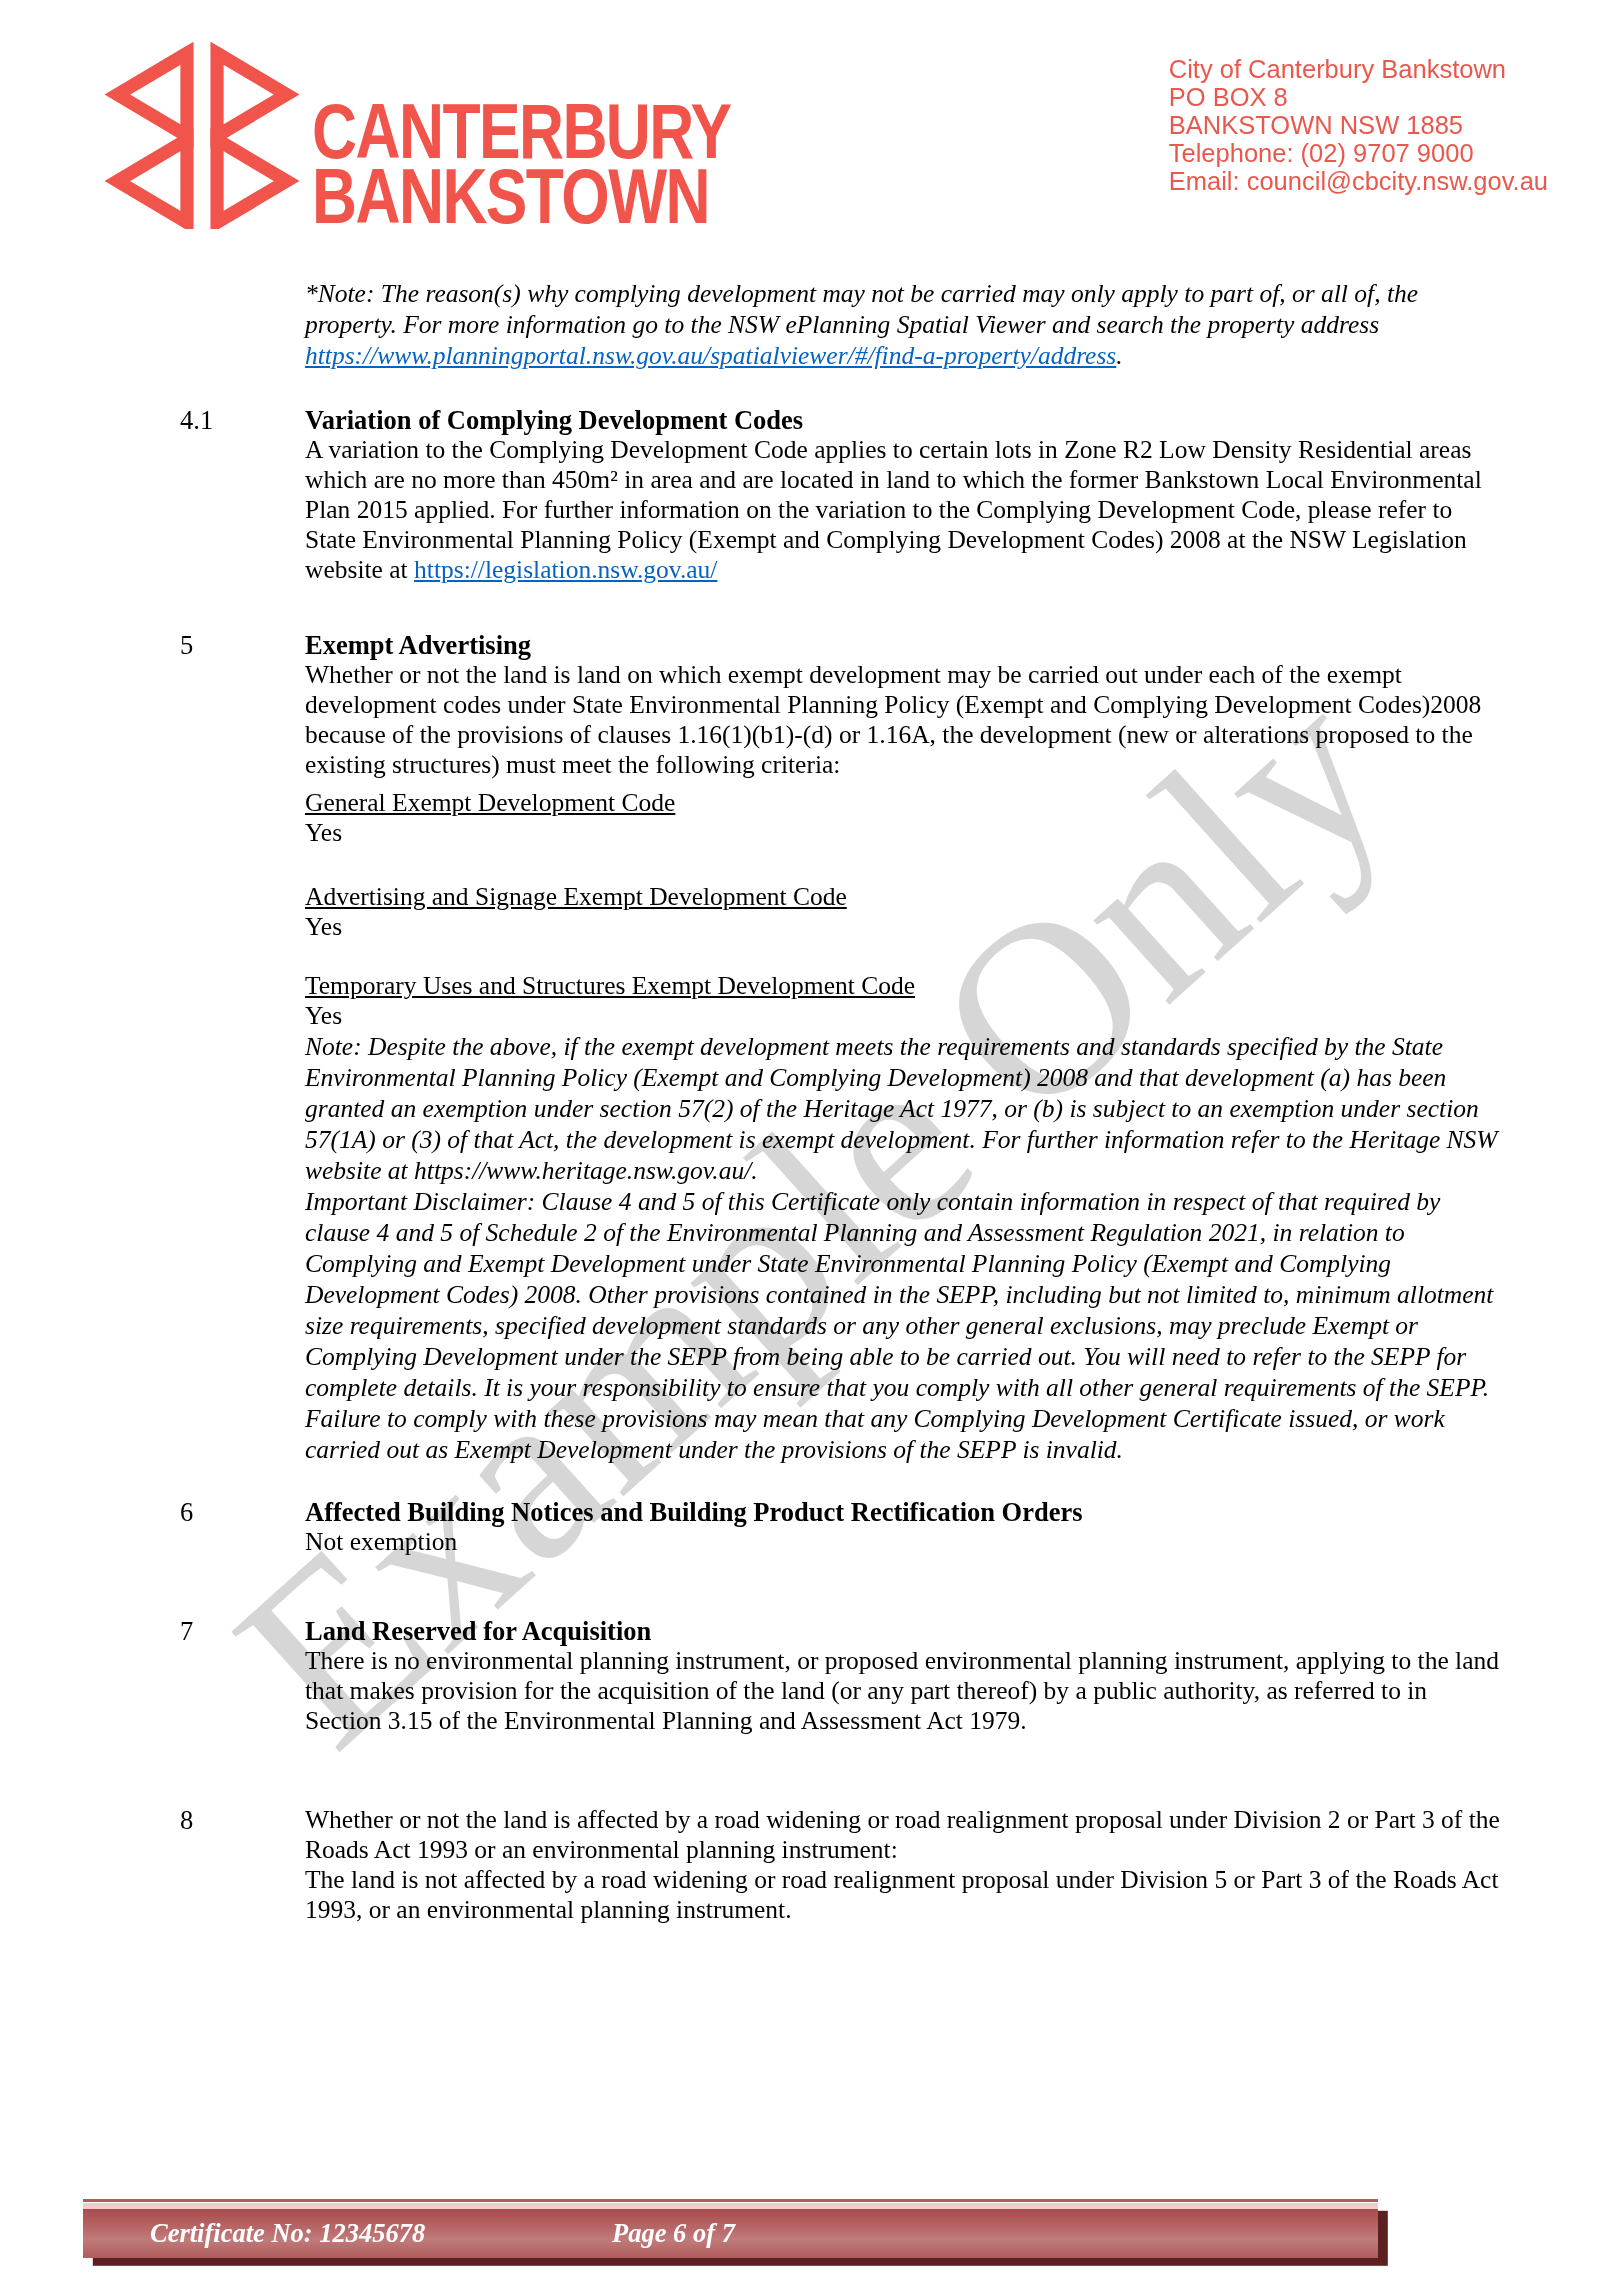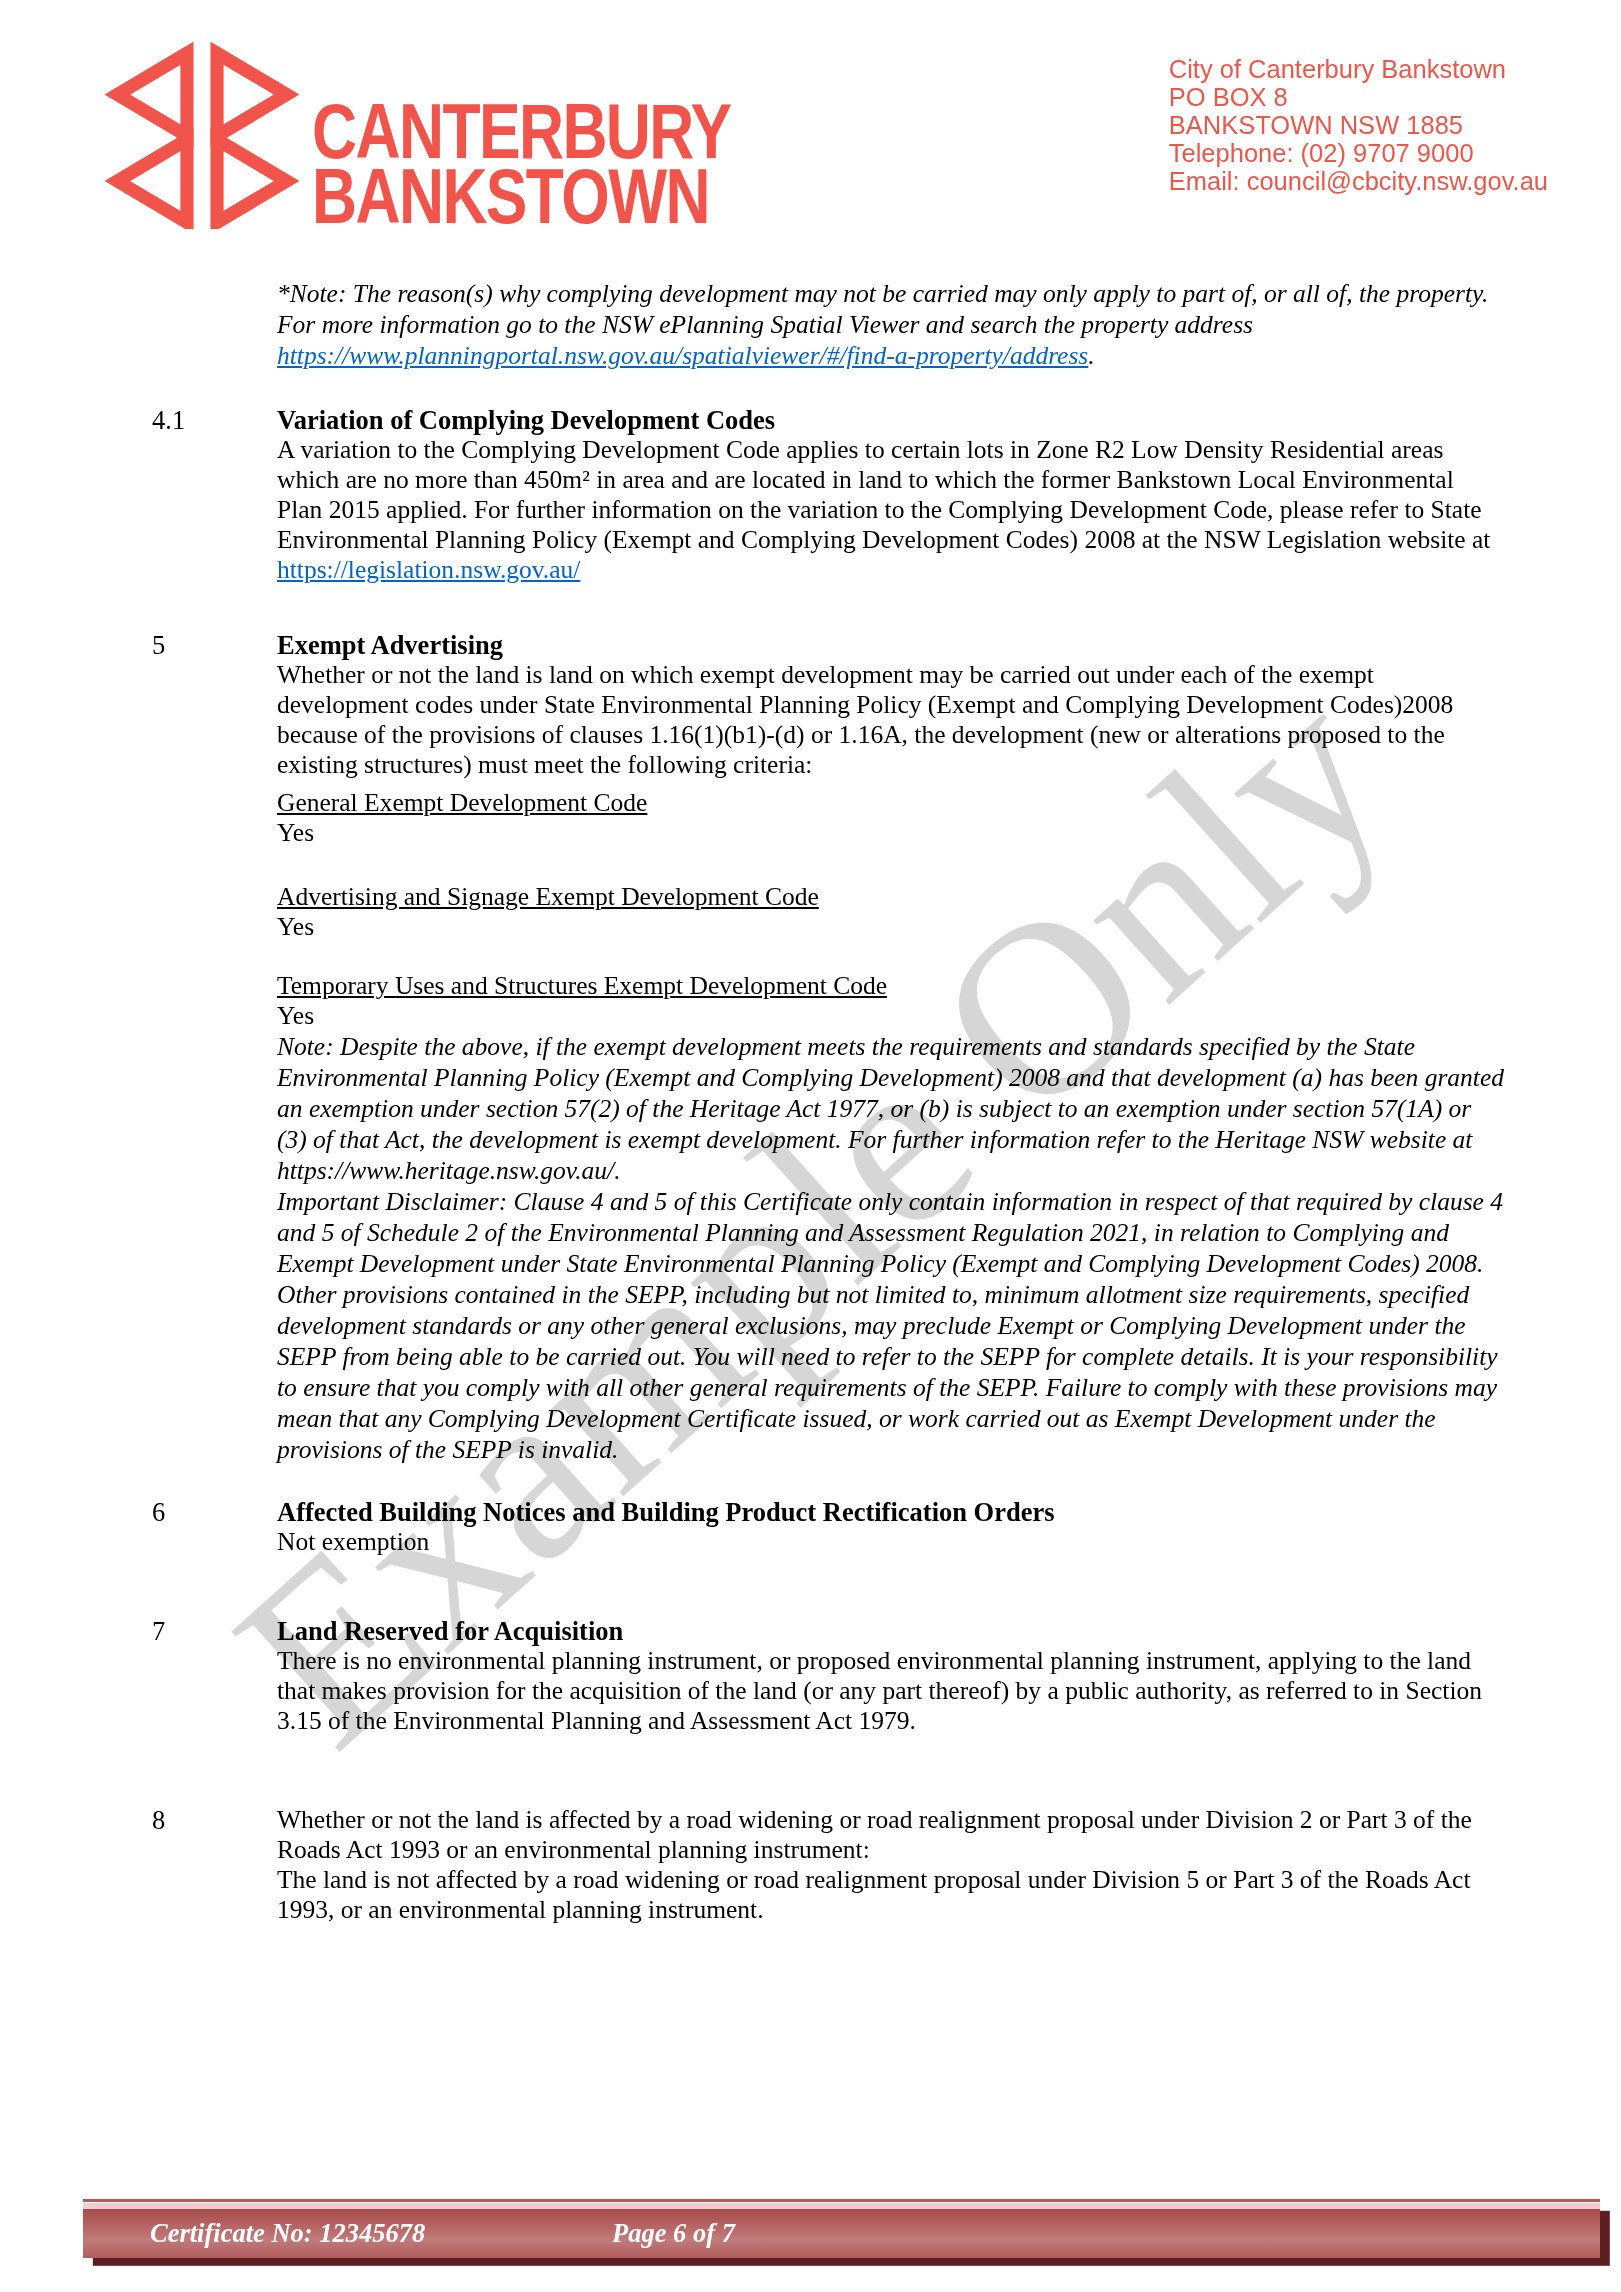--- a/index.html
+++ b/index.html
@@ -26,21 +26,21 @@
 
   
   .watermark {
     position:absolute; left:50%; top:53%; z-index:1;
     transform:translate(-50%,-50%) rotate(-42deg);
     font-family:"Liberation Serif", serif; font-size:247px;
     color:#d6d6d6; white-space:nowrap; pointer-events:none;
   }
 
   
-  .content { position:relative; z-index:2; padding:0 116px 0 152px; }
+  .content { position:relative; z-index:2; padding:0 116px 0 152px;margin-left:28px; }
   .row { display:grid; grid-template-columns:125px 1fr; }
   .num  { font-weight:normal; font-size:26.5px; line-height:30px; }
   .title{ font-weight:bold; font-size:26.5px; line-height:30px; }
   p.body { margin:0; font-size:25.5px; line-height:30px; }
   p.italic { font-style:italic; line-height:31px; }
   a.doclink { color:#0563c1; text-decoration:underline; cursor:pointer; }
   .mt-note  { margin-top:49px; }
   .mt-s41   { margin-top:34px; }
   .mt-s5    { margin-top:45px; }
   .code-name { margin:0; font-size:25.5px; line-height:30px; text-decoration:underline; }
@@ -48,21 +48,21 @@
   .cg1 { margin-top:7.8px; } .cg2 { margin-top:34px; } .cg3 { margin-top:29px; }
   .mt-inote { margin-top:34px; }
   .mt-disc  { margin-top:31px; }
   .mt-s6 { margin-top:32px; }
   .mt-s7 { margin-top:59px; }
   .mt-s8 { margin-top:69px; }
   .mt-p2 { margin-top:47px; }
 
   
   .footer {
-    position:absolute; left:83px; top:2203px; width:1517px; height:49px; z-index:3;
+    position:absolute; left:83px; top:2203px; width:1295px; height:49px; z-index:3;
     background:linear-gradient(180deg,#a84c4c 0%, #b86868 40%, #c17b7b 62%, #b05c5c 100%);
     border-top:6.9px solid #efcfcd;
     box-shadow:9.8px 7.8px 0 #5c2020;
   }
   .footer::before { content:""; position:absolute; top:-9.8px; left:0; right:0; height:2.9px; background:#b35b5b; }
   .footer-text {
     position:absolute; top:8.8px; color:#ffffff;
     font-family:"Liberation Serif", serif; font-style:italic; font-weight:bold; font-size:26.5px;
     white-space:nowrap;
   }

